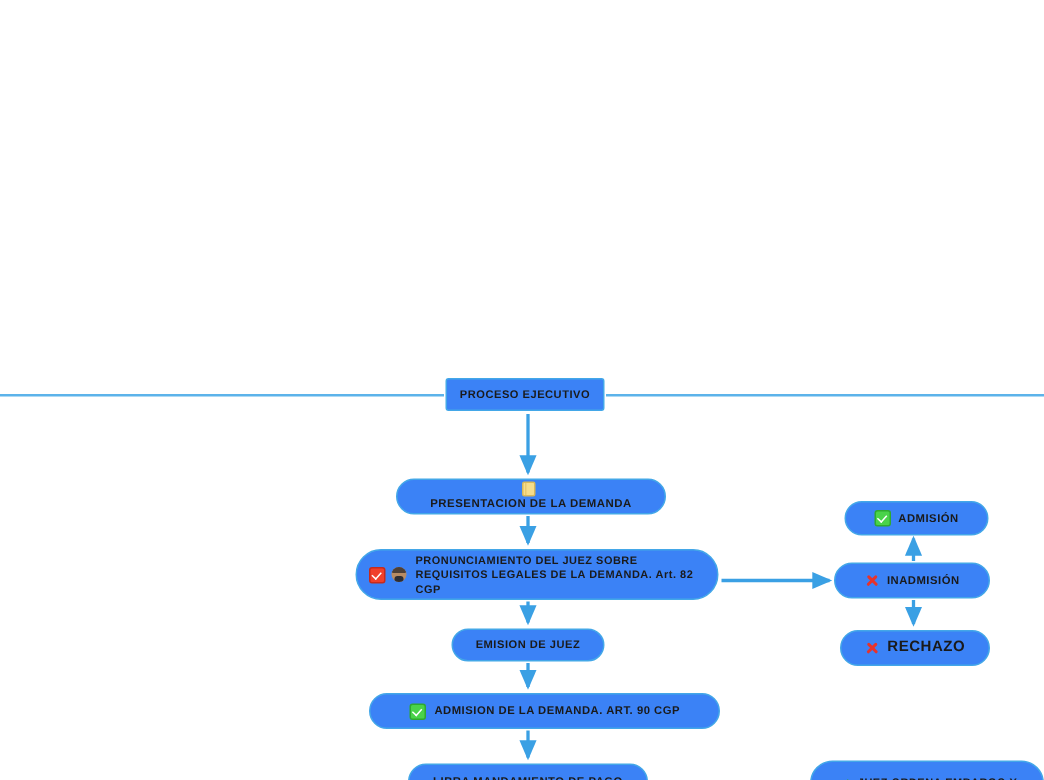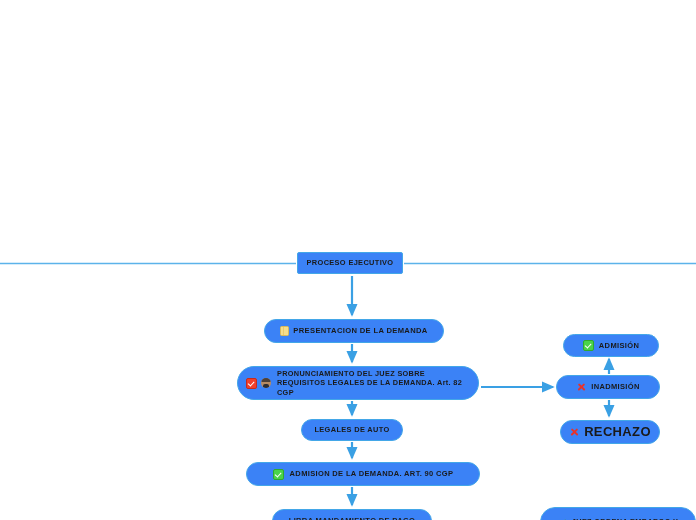--- a/index.html
+++ b/index.html
@@ -72,20 +72,21 @@
     font-size: 7.4px;
   }
 
   
   #node-presentacion {
     left: 264px;
     top: 319px;
     width: 180px;
     height: 24px;
     font-size: 7.6px;
+    flex-direction: column;
   }
   #node-pronunciamiento {
     left: 237px;
     top: 366px;
     width: 242px;
     height: 34px;
     font-size: 7.3px;
     padding: 3px 10px 3px 8px;
     justify-content: flex-start;
     text-align: left;
@@ -126,21 +127,21 @@
     top: 375px;
     width: 104px;
     height: 24px;
     font-size: 7.5px;
   }
   #node-rechazo {
     left: 560px;
     top: 420px;
     width: 100px;
     height: 24px;
-    font-size: 13px;
+    font-size: 10px;
   }
   #node-juez-embargo {
     left: 540px;
     top: 507px;
     width: 156px;
     height: 30px;
     font-size: 7.3px;
     padding: 2px 6px;
   }
 
@@ -287,21 +288,21 @@
     <span class="lbl">PRESENTACION DE LA DEMANDA</span>
   </div>
 
   <div class="node rounded" id="node-pronunciamiento">
     <span class="ico gl gl-check-red"></span>
     <span class="ico gl gl-judge" style="margin-right:6px;"></span>
     <span class="lbl">PRONUNCIAMIENTO DEL JUEZ SOBRE REQUISITOS LEGALES DE LA DEMANDA. Art. 82 CGP</span>
   </div>
 
   <div class="node rounded" id="node-emision">
-    <span class="lbl">LEGALES DE AUTO</span>
+    <span class="lbl">EMISION DE JUEZ</span>
   </div>
 
   <div class="node rounded" id="node-admision-demanda">
     <span class="ico gl gl-check-green" style="margin-right:6px;"></span>
     <span class="lbl">ADMISION DE LA DEMANDA. ART. 90 CGP</span>
   </div>
 
   <div class="node rounded" id="node-libra">
     <span class="lbl">LIBRA MANDAMIENTO DE PAGO</span>
   </div>

